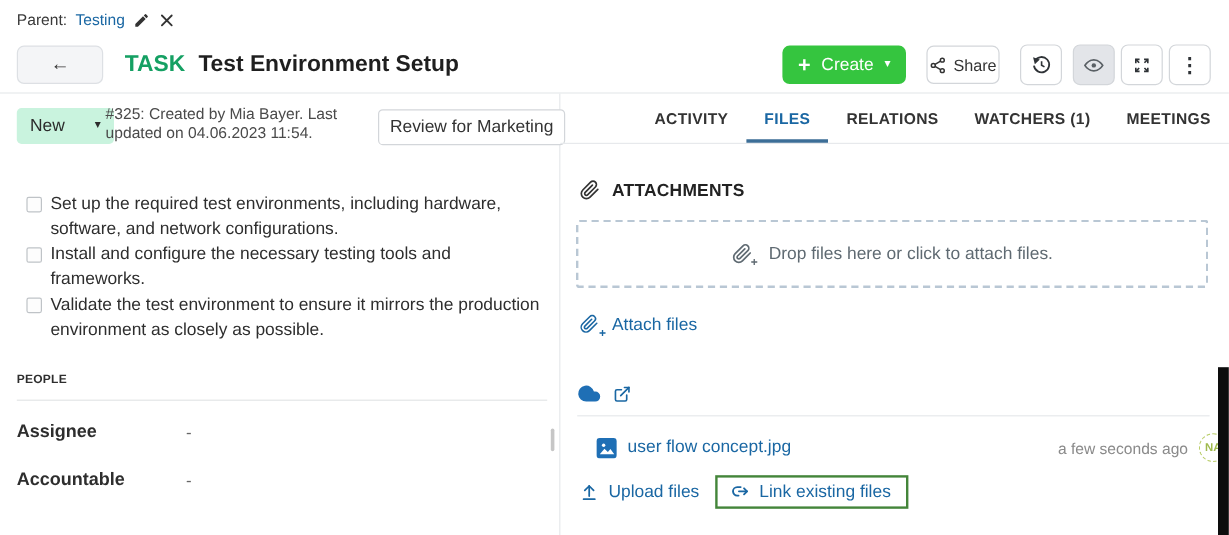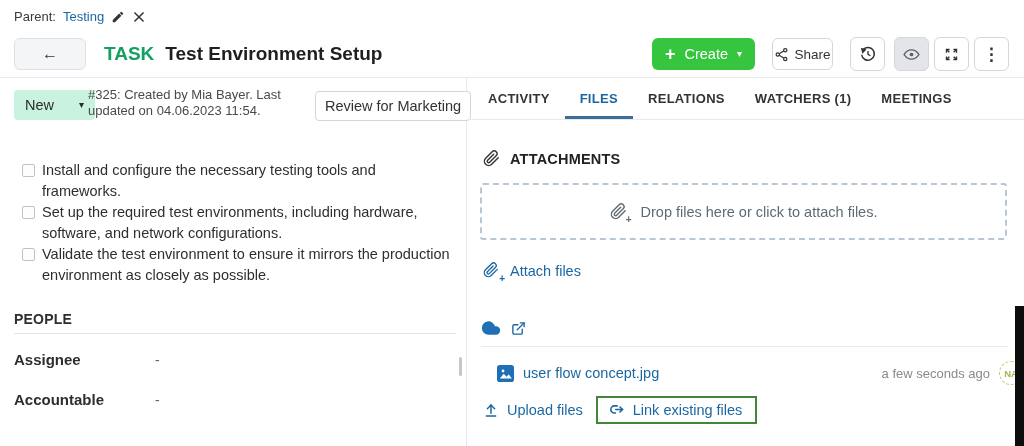--- a/index.html
+++ b/index.html
@@ -45,31 +45,31 @@
   .meta-text { left:88px; top:87px; width:234px; font-size:13px; line-height:16px; color:#4a4a4a; }
   .workflow-btn { left:315px; top:91px; width:156px; height:30px; background:#fff;
     border:1px solid #d3d6da; border-radius:4px; font-size:14.5px; color:#333;
     display:flex; align-items:center; justify-content:center; cursor:pointer; }
 
   .checklist { left:22px; top:160px; width:436px; display:flex; flex-direction:column; }
   .check-item { display:flex; gap:7px; font-size:14.5px; line-height:21px; color:#2e2e2e; }
   .checkbox { width:13px; height:13px; margin-top:4px; background:#fdfdfd;
     border:1px solid #bfc3c7; border-radius:2px; flex-shrink:0; cursor:pointer; }
 
-  .people-heading { left:14px; top:311px; font-size:14px; font-weight:bold;
+  .people-heading { left:14px; top:311px; font-size:10px; font-weight:bold;
     letter-spacing:0.2px; color:#2e2e2e; }
   .people-divider { left:14px; top:333px; width:442px; height:1px; background:#e3e5e7; }
   .field-label { font-size:15px; font-weight:bold; color:#2e2e2e; }
   .field-value { font-size:14px; color:#666; cursor:pointer; }
 
   .left-scroll-thumb { left:459px; top:357px; width:3px; height:19px; background:#c6c6c6; border-radius:2px; }
 
   
   .tabs { left:467px; top:78px; width:557px; height:42px; display:flex;
-    align-items:stretch; padding-left:6px; border-bottom:1px solid #e7e9ec; }
+    align-items:stretch; padding-left:6px; border-bottom:1px solid #e7e9ec;justify-content:flex-end; }
   .tab { display:flex; align-items:center; padding:0 15px; font-size:13px;
     font-weight:bold; letter-spacing:0.3px; color:#333; cursor:pointer; }
   .tab.active { color:#1a67a3; box-shadow:inset 0 -3px 0 #3c6e97; }
 
   .section-heading { display:flex; align-items:center; gap:10px; font-size:14.5px;
     font-weight:bold; letter-spacing:0.2px; color:#222; }
   .attachments-heading { left:483px; top:150px; }
   .dropzone { left:480px; top:183px; width:527px; height:57px;
     border:2px dashed #b9c7d4; border-radius:3px; display:flex; align-items:center;
     justify-content:center; gap:13px; color:#5f6a72; font-size:14.5px; cursor:pointer; }
@@ -174,25 +174,25 @@
 <div class="abs status-badge">
   <span>New</span>
   <span class="caret">▾</span>
 </div>
 <div class="abs meta-text">#325: Created by Mia Bayer. Last updated on 04.06.2023 11:54.</div>
 <button class="abs workflow-btn">Review for Marketing</button>
 
 <div class="abs checklist">
   <div class="check-item">
     <span class="checkbox"></span>
-    <span>Install and configure the necessary testing tools and frameworks.</span>
+    <span>Set up the required test environments, including hardware, software, and network configurations.</span>
   </div>
   <div class="check-item">
     <span class="checkbox"></span>
-    <span>Set up the required test environments, including hardware, software, and network configurations.</span>
+    <span>Install and configure the necessary testing tools and frameworks.</span>
   </div>
   <div class="check-item">
     <span class="checkbox"></span>
     <span>Validate the test environment to ensure it mirrors the production environment as closely as possible.</span>
   </div>
 </div>
 
 <div class="abs people-heading">PEOPLE</div>
 <div class="abs people-divider"></div>
 <div class="abs field-label" style="left:14px; top:351px;">Assignee</div>

